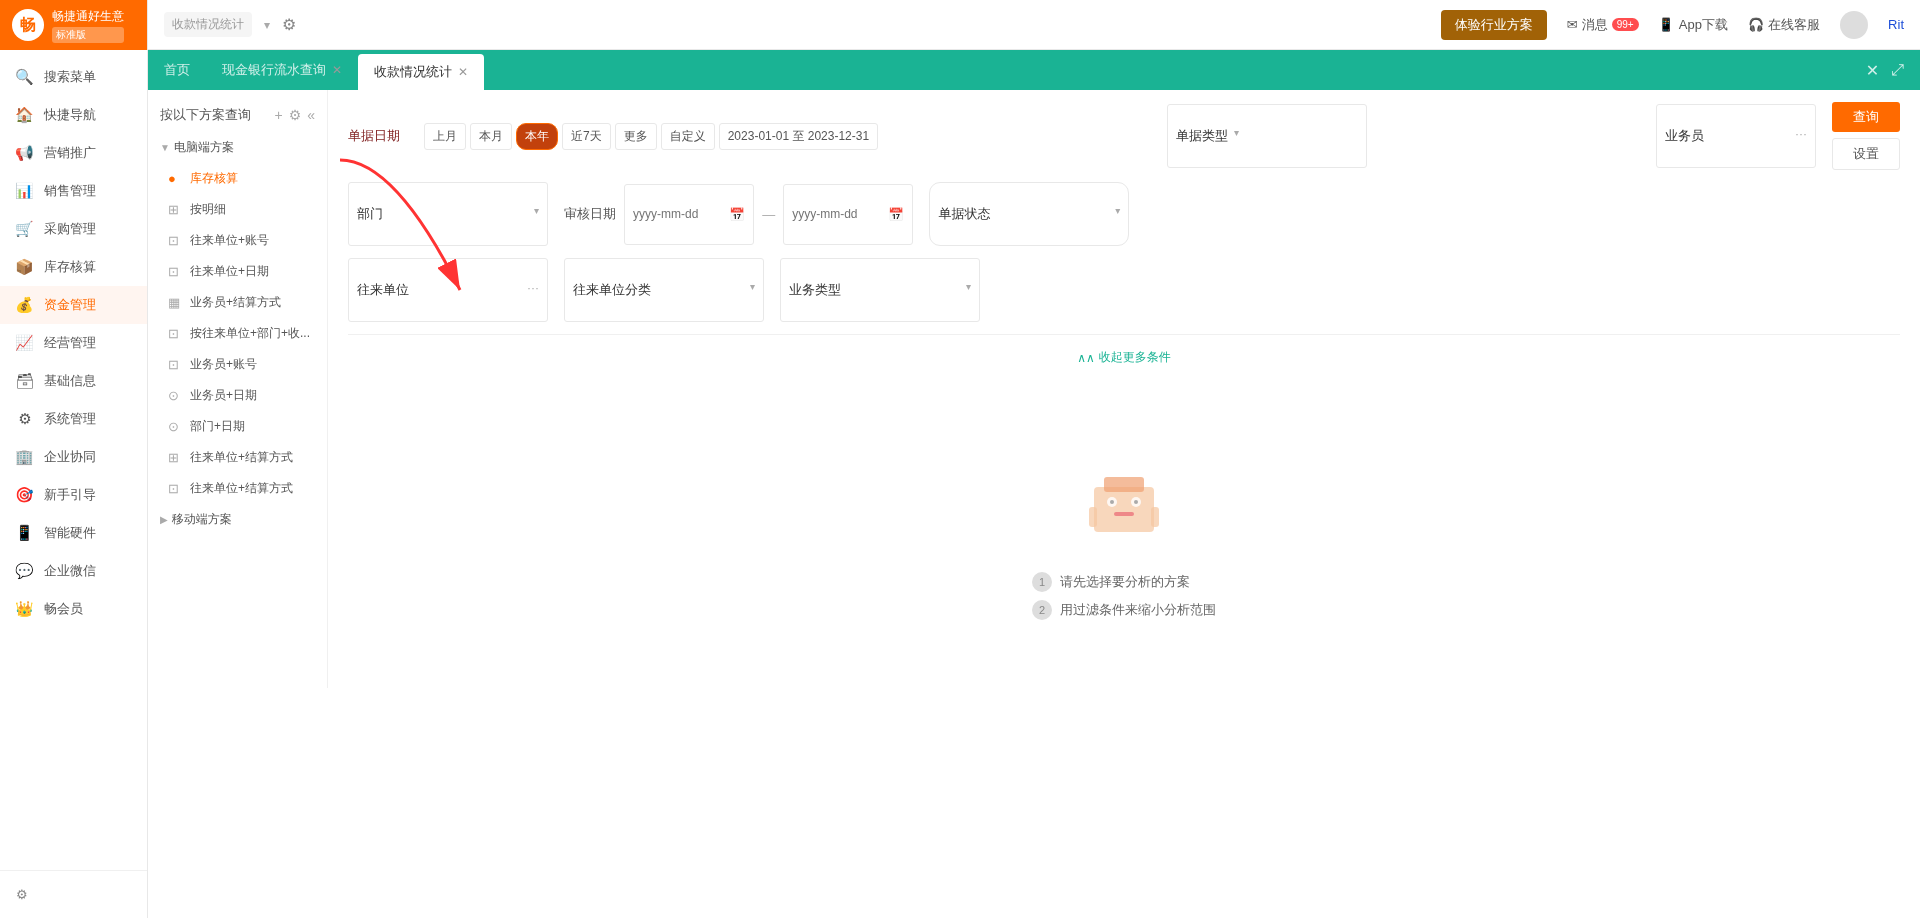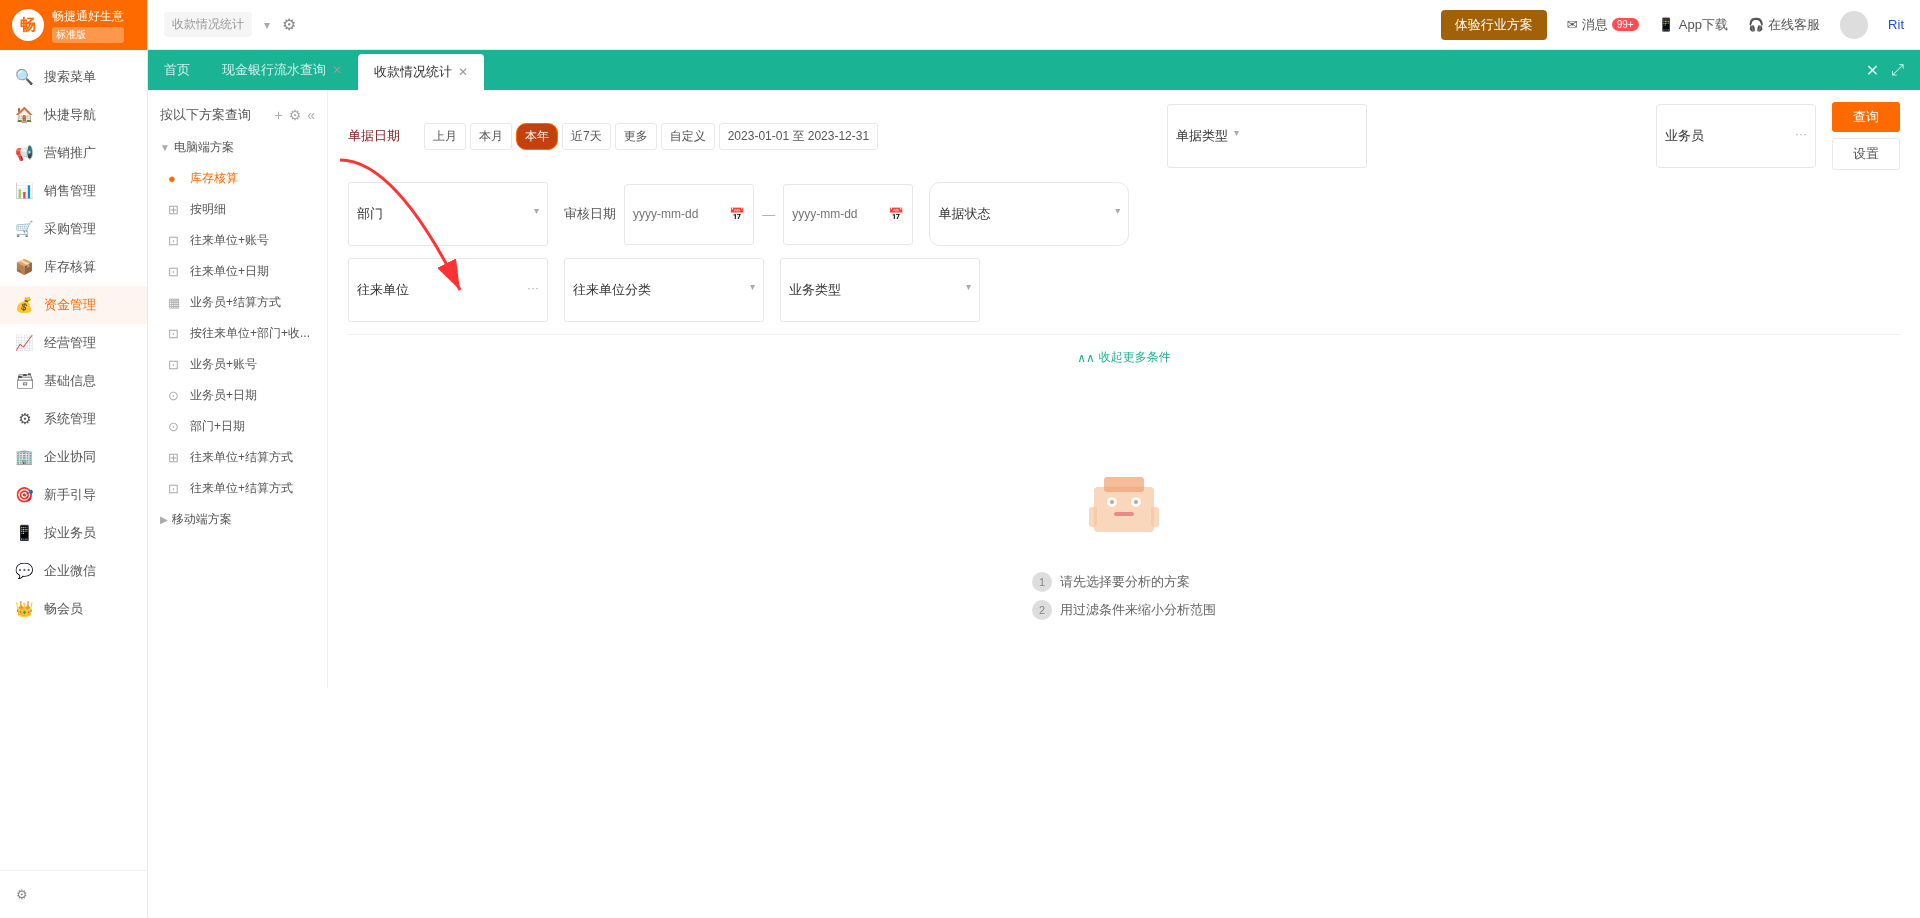--- a/index.html
+++ b/index.html
@@ -147,21 +147,21 @@
       <div class="sidebar-item">
         <span class="icon">🏢</span>
         <span>企业协同</span>
       </div>
       <div class="sidebar-item">
         <span class="icon">🎯</span>
         <span>新手引导</span>
       </div>
       <div class="sidebar-item">
         <span class="icon">📱</span>
-        <span>按业务员</span>
+        <span>智能硬件</span>
       </div>
       <div class="sidebar-item">
         <span class="icon">💬</span>
         <span>企业微信</span>
       </div>
       <div class="sidebar-item">
         <span class="icon">👑</span>
         <span>畅会员</span>
       </div>
     </div>

